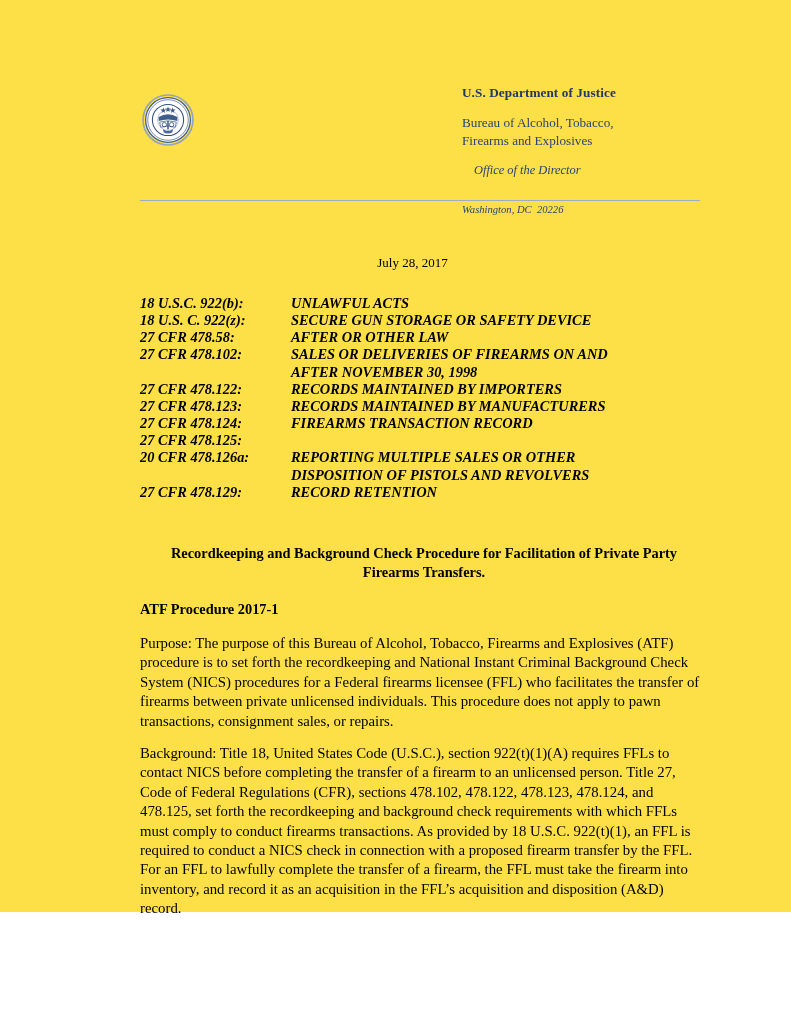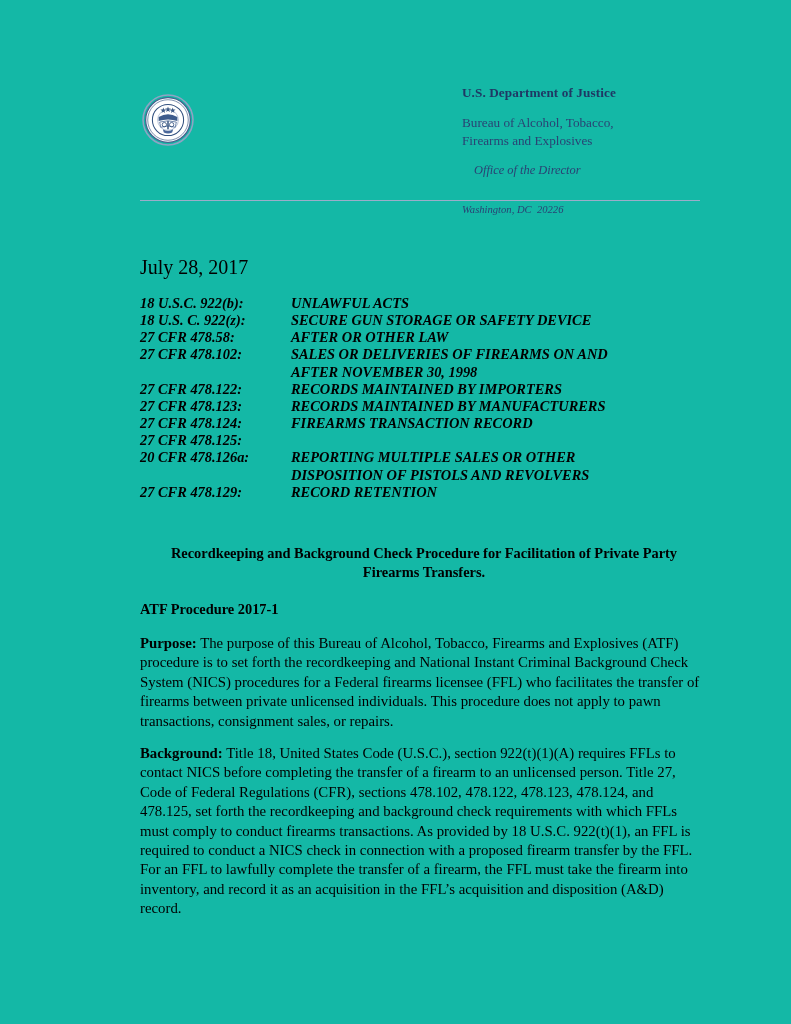--- a/index.html
+++ b/index.html
@@ -13,22 +13,22 @@
     position: relative;
     font-family: "Liberation Serif", "DejaVu Serif", serif;
     color: #000000;
     overflow: hidden;
   }
 
   .page {
     position: absolute;
     left: 0; top: 0;
     width: 791px;
-    height: 1024px;
-    background: #14b8a6;
+    height: 912px;
+    background: #fde047;
   }
 
   
   .letterhead {
     position: absolute;
     left: 140px;
     top: 86px;
     width: 560px;
     height: 130px;
   }
@@ -83,22 +83,22 @@
     color: #2a4374;
     white-space: pre;
   }
 
   
   .date-line {
     position: absolute;
     left: 140px;
     top: 255px;
     width: 545px;
-    text-align: left;
-    font-size: 20px;
+    text-align: center;
+    font-size: 13px;
     line-height: 1.2;
   }
 
   
   .statutes {
     position: absolute;
     left: 140px;
     top: 295px;
     width: 560px;
     font-weight: bold;
@@ -144,21 +144,21 @@
 
   .para {
     position: absolute;
     left: 140px;
     width: 560px;
     font-size: 14.8px;
     line-height: 19.4px;
     text-align: left;
   }
   .para .lead {
-    font-weight: bold;
+    font-weight: normal;
     margin-top: 20px;
   }
   #para-purpose { top: 634px; }
   #para-background { top: 744px; }
 </style>
 </head>
 <body>
 
 <div class="page">
 

